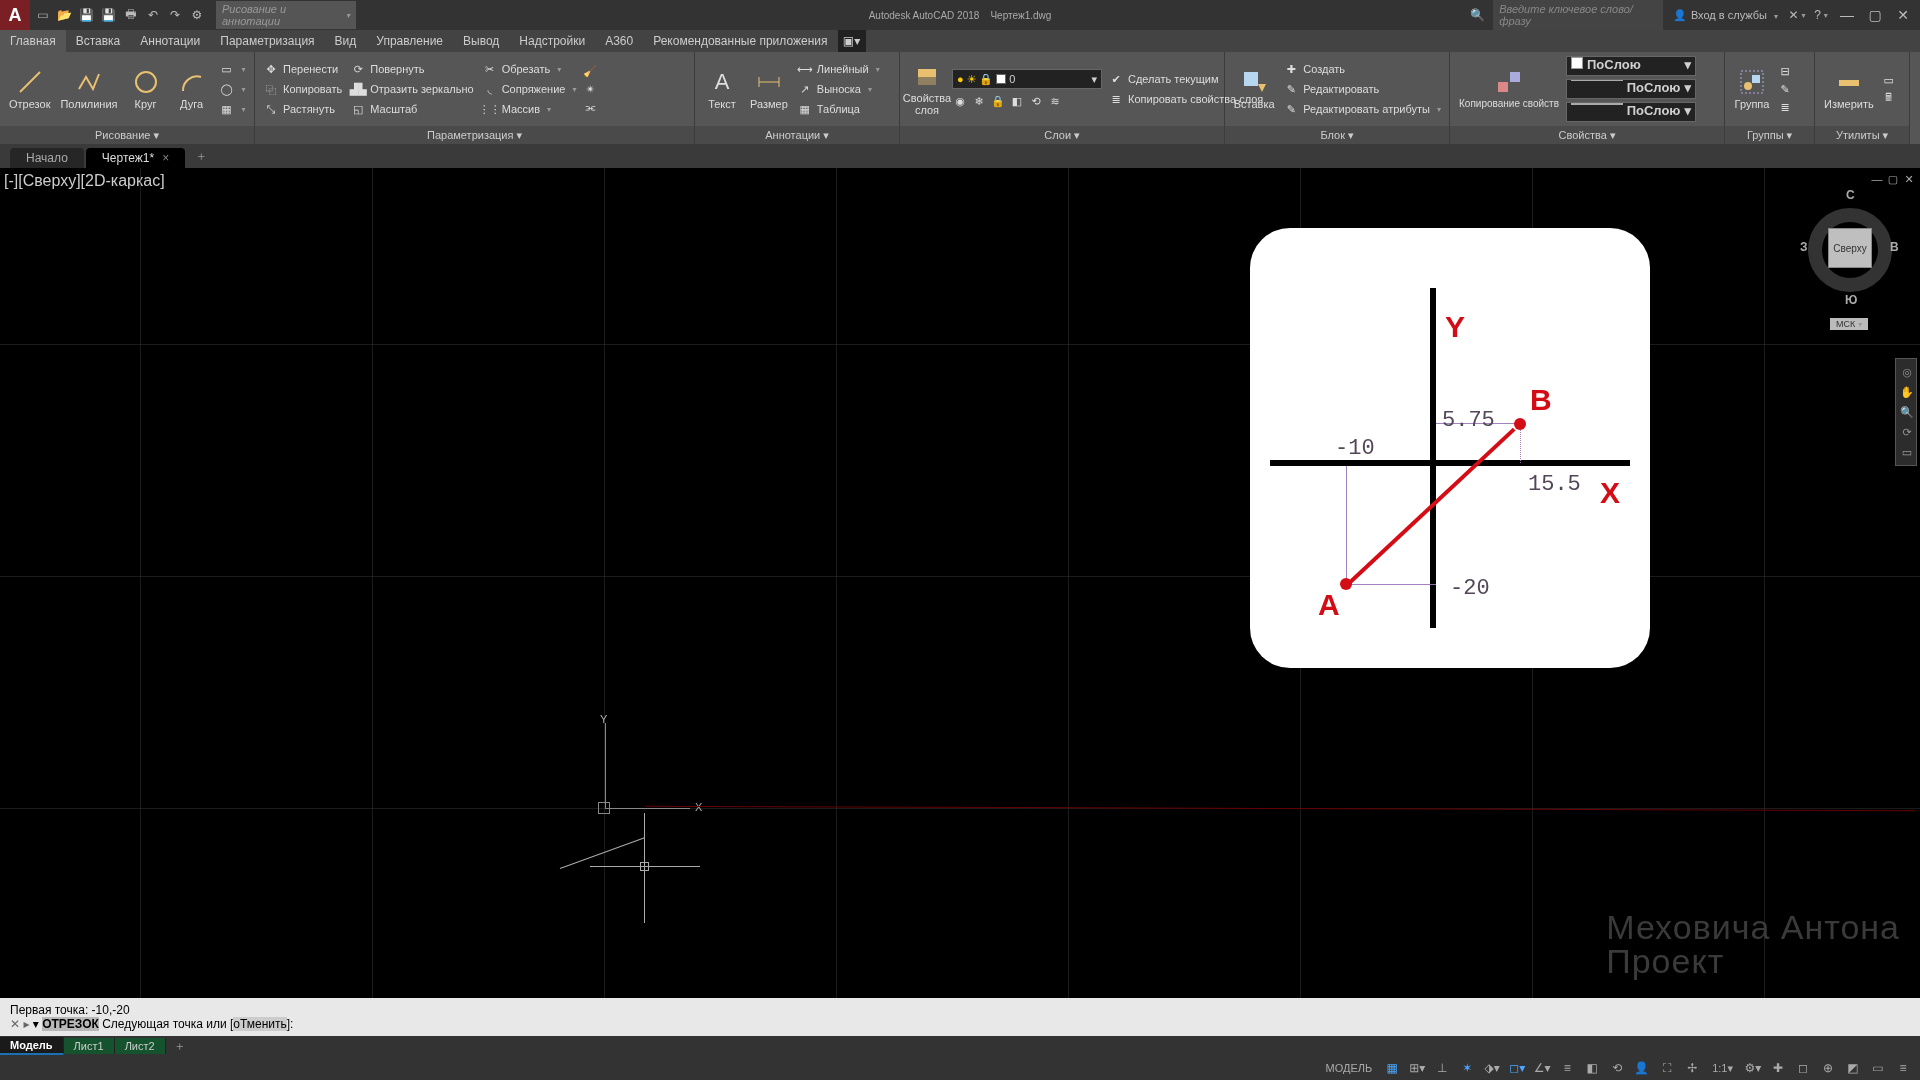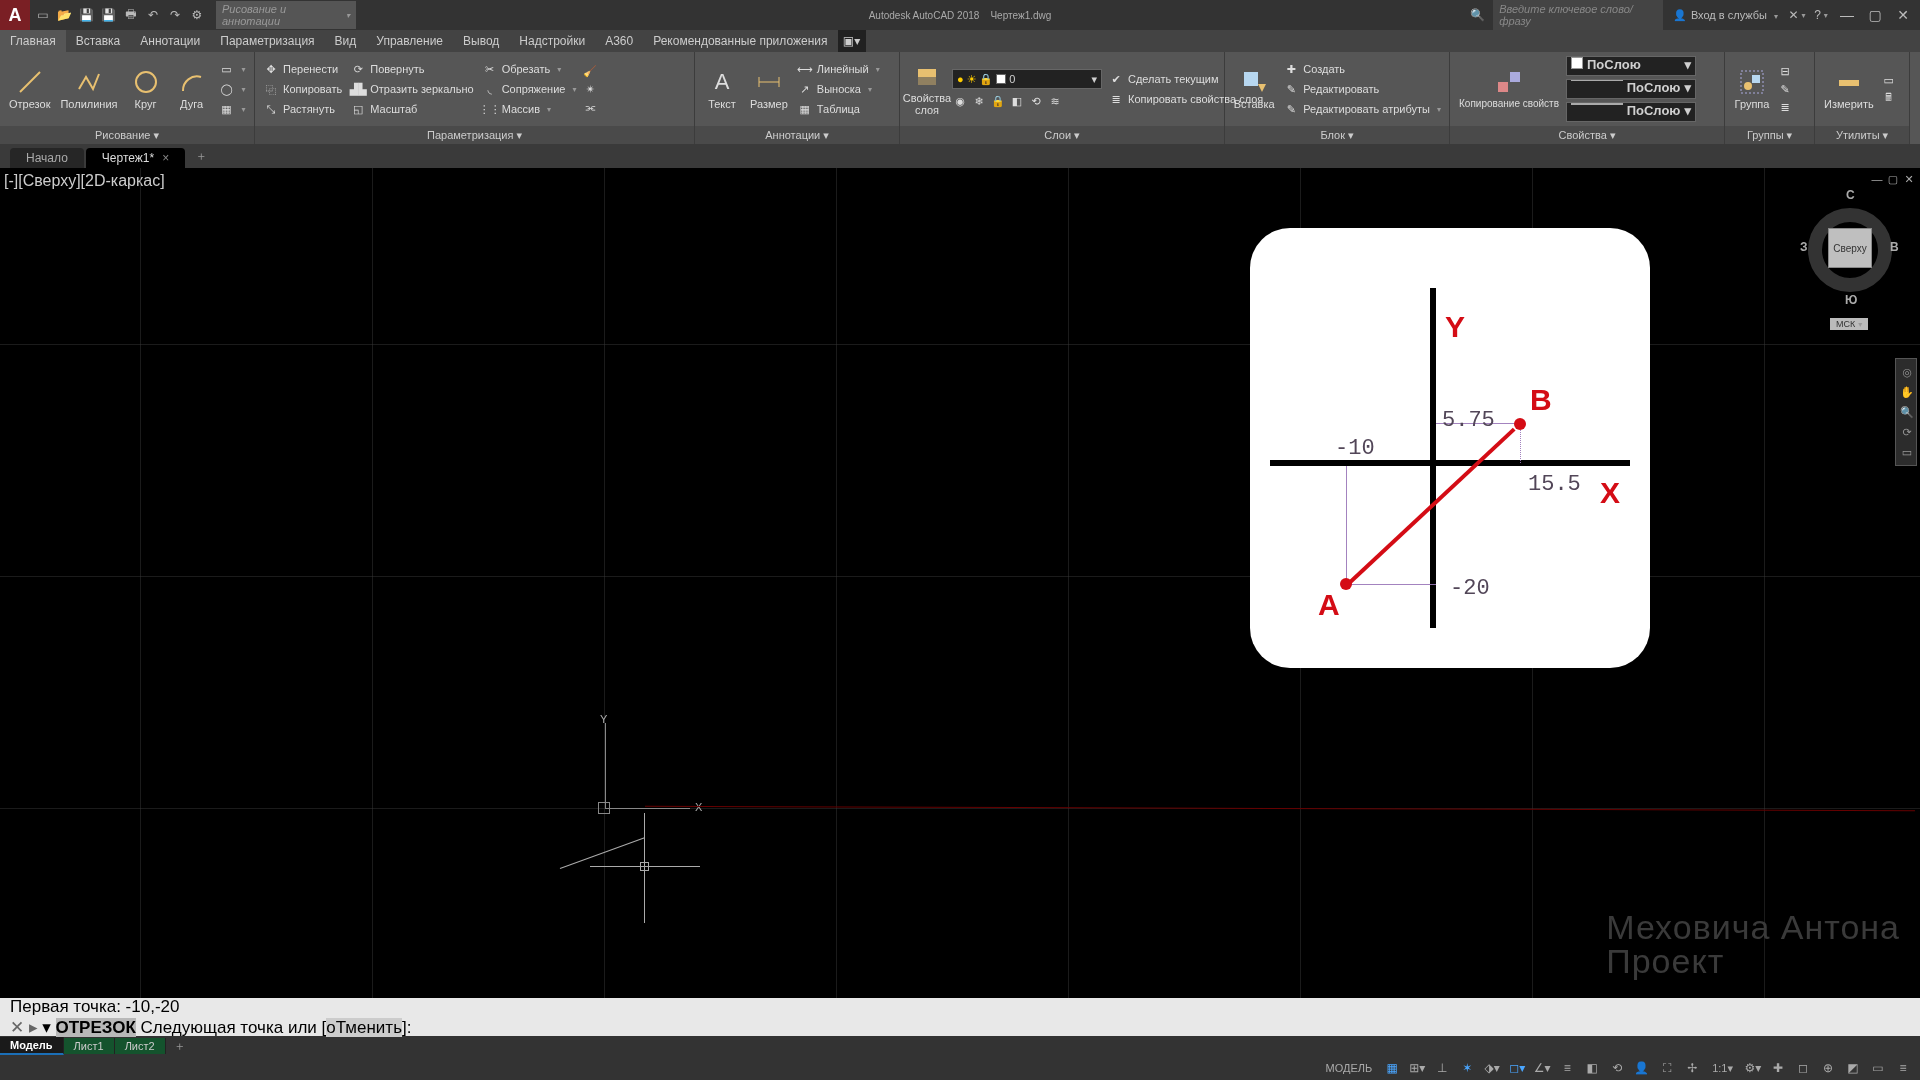--- a/index.html
+++ b/index.html
@@ -78,21 +78,21 @@
 .ov-text { position:absolute; font-family:'Courier New',monospace; font-size:22px; color:#524658;}
 .ov-red-text { font-family:Impact,'Arial Black',sans-serif; font-weight:900; color:#d40c15; font-size:30px; position:absolute;}
 .ov-dot { position:absolute; width:12px; height:12px; background:#d40c15; border-radius:50%;}
 .ov-seg { position:absolute; height:4px; background:#d40c15; transform-origin:left center;}
 .ov-thin { position:absolute; background:#9975b8; opacity:.9;}
 
 
 .watermark { position:absolute; right:20px; bottom:20px; color:#3a3a3a; font-family:Impact,'Arial Black',sans-serif; font-size:34px; line-height:34px; letter-spacing:1px; text-align:left;}
 
 
-.cmdarea { height:38px; background:#e8e8e8; color:#000; font-family:Consolas,monospace; font-size:17px; padding:2px 10px; display:flex; flex-direction:column; justify-content:center;}
+.cmdarea { height:38px; background:#e8e8e8; color:#000; font-family:Consolas,monospace; font-size:12px; padding:2px 10px; display:flex; flex-direction:column; justify-content:center;}
 .cmd-current b { background:#b8b8b8; }
 
 
 .layouts { height:20px; background:#333; display:flex; align-items:center;}
 .ltab { padding:2px 10px; font-size:11px; background:#14532d; color:#ccc; border-right:1px solid #222; cursor:pointer;}
 .ltab.active { background:#1a1a1a; color:#fff; font-weight:bold; border-bottom:2px solid #1b6fb7;}
 .ltab-add { padding:2px 8px; color:#999;}
 
 
 .status { height:24px; background:#333; display:flex; align-items:center; justify-content:flex-end; gap:3px; padding:0 6px;}

